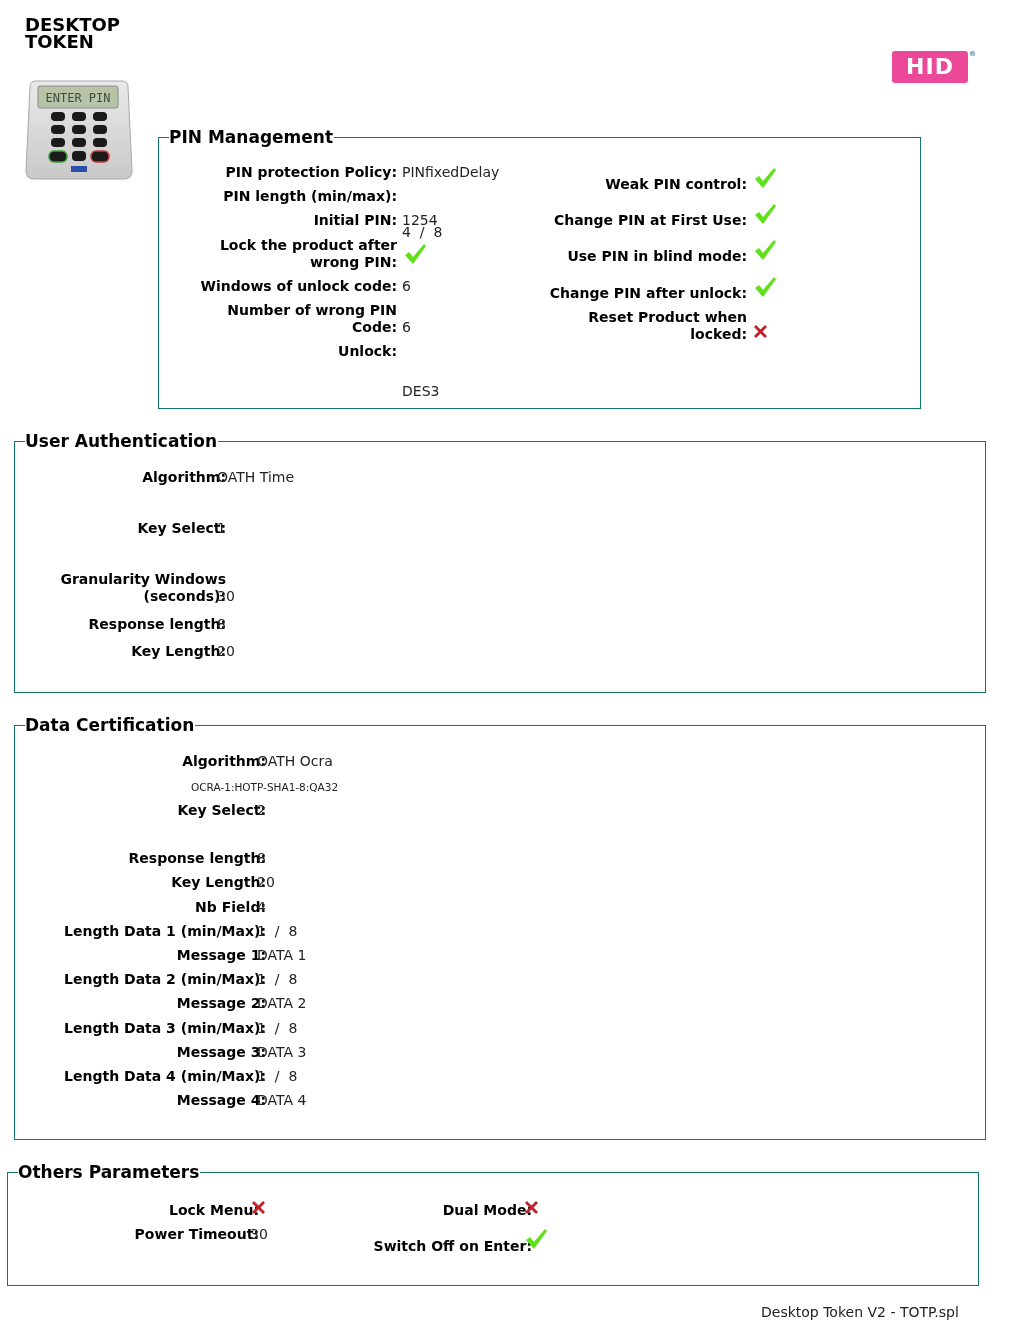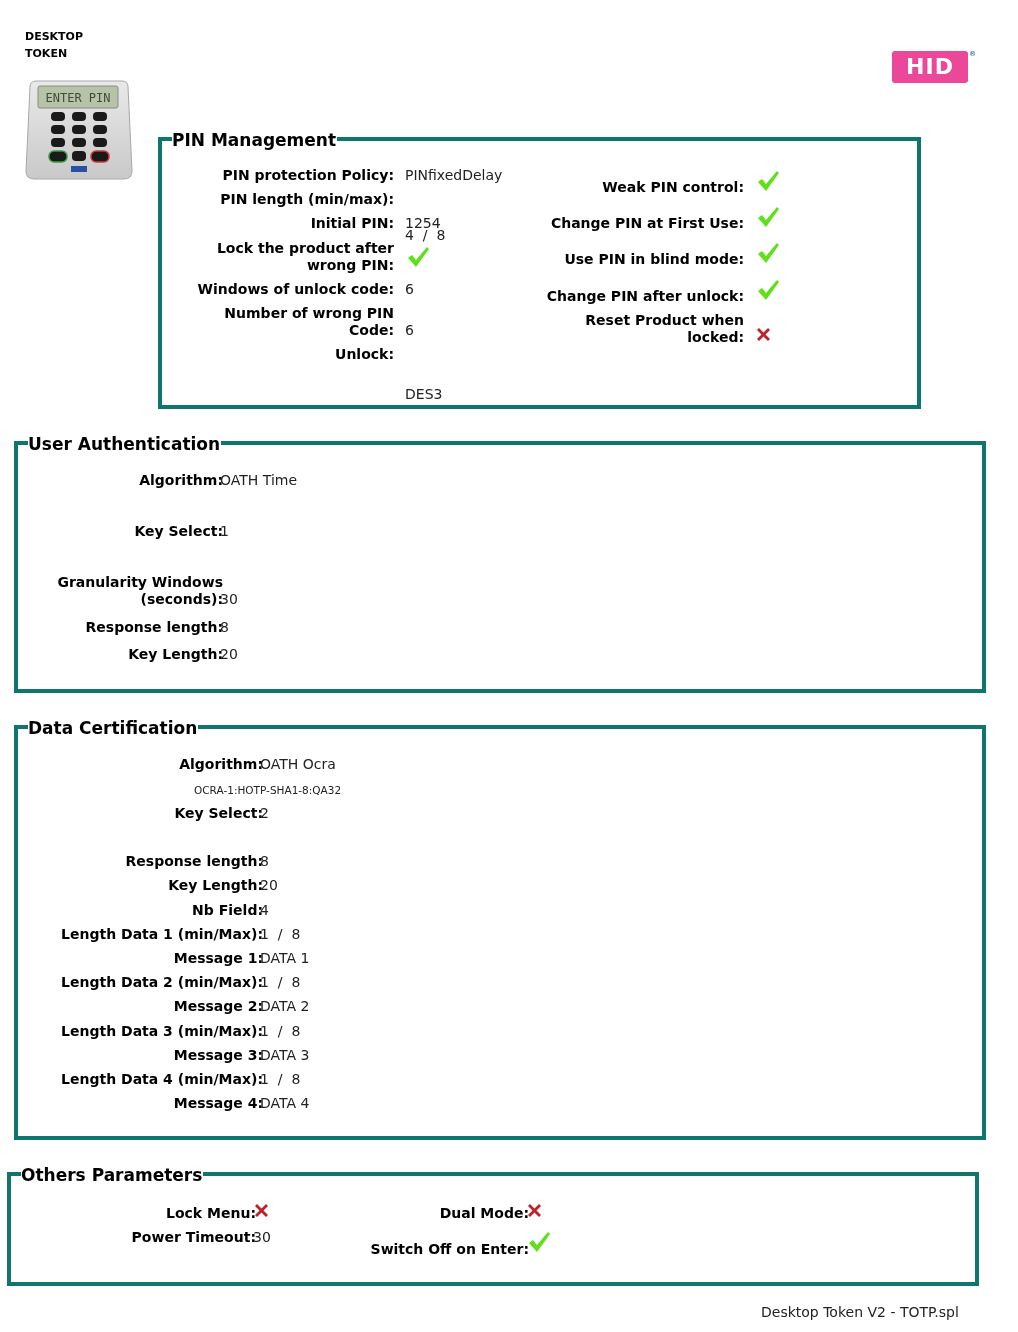--- a/index.html
+++ b/index.html
@@ -1,26 +1,26 @@
 <!DOCTYPE html>
 <html><head>
 <meta charset="utf-8">
 <style>
   html, body { margin:0; padding:0; background:#ffffff; }
   body { width:1018px; height:1332px; position:relative; overflow:hidden;
          font-family:"DejaVu Sans", sans-serif; color:#000; }
   .abs { position:absolute; }
-  .product-name { left:25px; top:28px; font-size:11px; font-weight:bold; line-height:17px; }
+  .product-name { left:25px; top:16px; font-size:18px; font-weight:bold; line-height:17px; }
   .device { left:24px; top:79px; width:110px; height:103px; }
   .hid-logo { left:892px; top:51px; width:76px; height:32px; background:#ec4899; border-radius:3px;
               color:#fff; font-weight:bold; font-size:22px; letter-spacing:1px; text-align:center; line-height:32px;
               font-family:"DejaVu Sans", sans-serif; }
   .hid-reg { left:969px; top:50px; font-size:7px; color:#0b4e9b; }
 
-  fieldset.box { position:absolute; border:4px solid #0f766e; margin:0; padding:0; box-sizing:border-box; }
+  fieldset.box { position:absolute; border:1px solid #0f766e; margin:0; padding:0; box-sizing:border-box; }
   .legend { position:absolute; top:-11px; left:10px; background:#fff; font-weight:bold; font-size:17px;
             line-height:20px; padding:0 1px 0 0; }
 
   .lbl { position:absolute; font-weight:bold; font-size:14px; text-align:right; line-height:17px; }
   .val { position:absolute; font-size:14px; line-height:17px; color:#222; white-space:pre; }
   .small { position:absolute; font-size:10.5px; color:#222; line-height:13px; }
   .chk, .xmk { position:absolute; }
   .footer { left:761px; top:1304px; font-size:14px; color:#222; }
 </style>
 </head>

